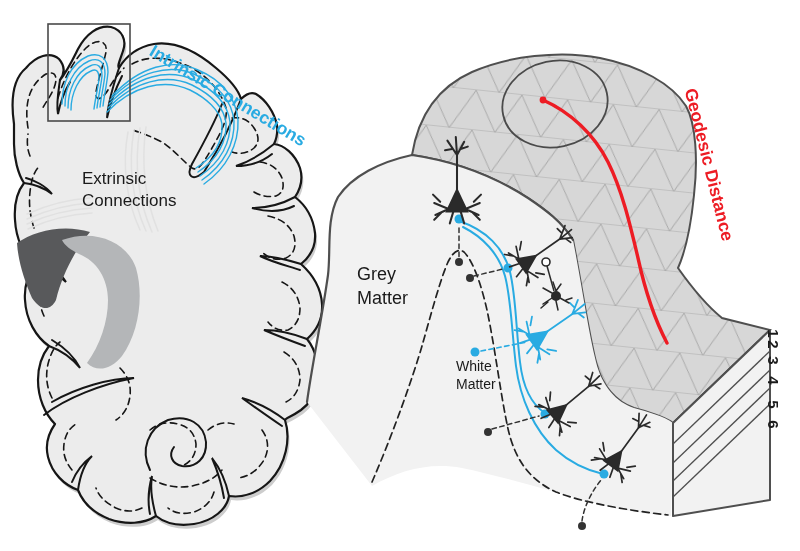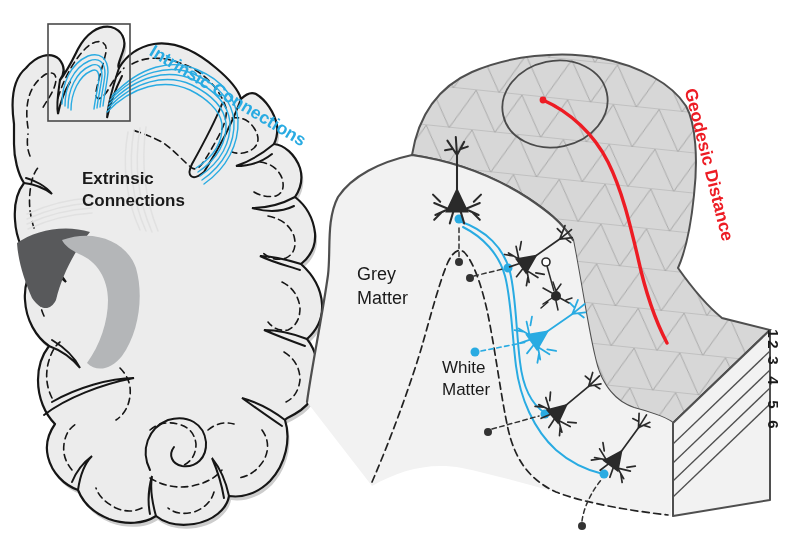--- a/index.html
+++ b/index.html
@@ -2,23 +2,23 @@
 <html><head>
 <meta charset="utf-8">
 <style>
   html,body{margin:0;padding:0;background:#ffffff;}
   #stage{position:relative;width:800px;height:551px;background:#ffffff;overflow:hidden;
          font-family:"Liberation Sans", sans-serif;}
   svg{position:absolute;left:0;top:0;}
   .lbl{position:absolute;color:#1a1a1a;line-height:1.32;white-space:pre;}
   #intrinsic-lbl{left:157px;top:40px;font-size:17.5px;font-weight:700;color:#29abe2;
                  transform:rotate(31deg);transform-origin:0 0;}
-  #extrinsic-lbl{left:82px;top:168px;font-size:17px;font-weight:700;}
+  #extrinsic-lbl{left:82px;top:168px;font-size:17px;font-weight:400;}
   #grey-lbl{left:357px;top:263px;font-size:18px;font-weight:500;}
-  #white-lbl{left:442px;top:357px;font-size:17px;font-weight:500;}
+  #white-lbl{left:456px;top:357px;font-size:14px;font-weight:500;}
   #geodesic-lbl{left:701px;top:86px;font-size:17.5px;font-weight:700;color:#ed1c24;
                 transform:rotate(76deg);transform-origin:0 0;}
   .layer-num{position:absolute;left:769px;font-size:15px;font-weight:600;color:#1a1a1a;
              transform:rotate(90deg);}
 </style>
 </head>
 <body>
 
 <div id="stage">
 

